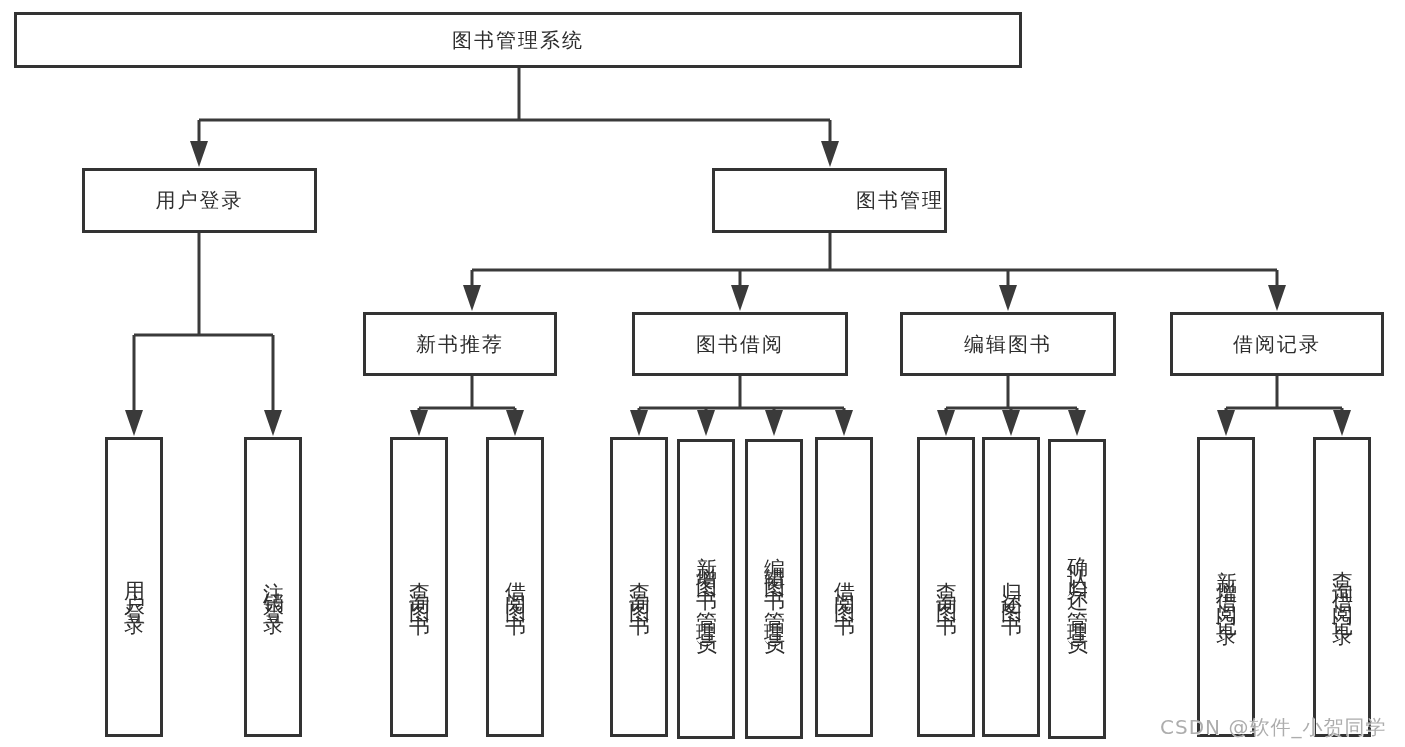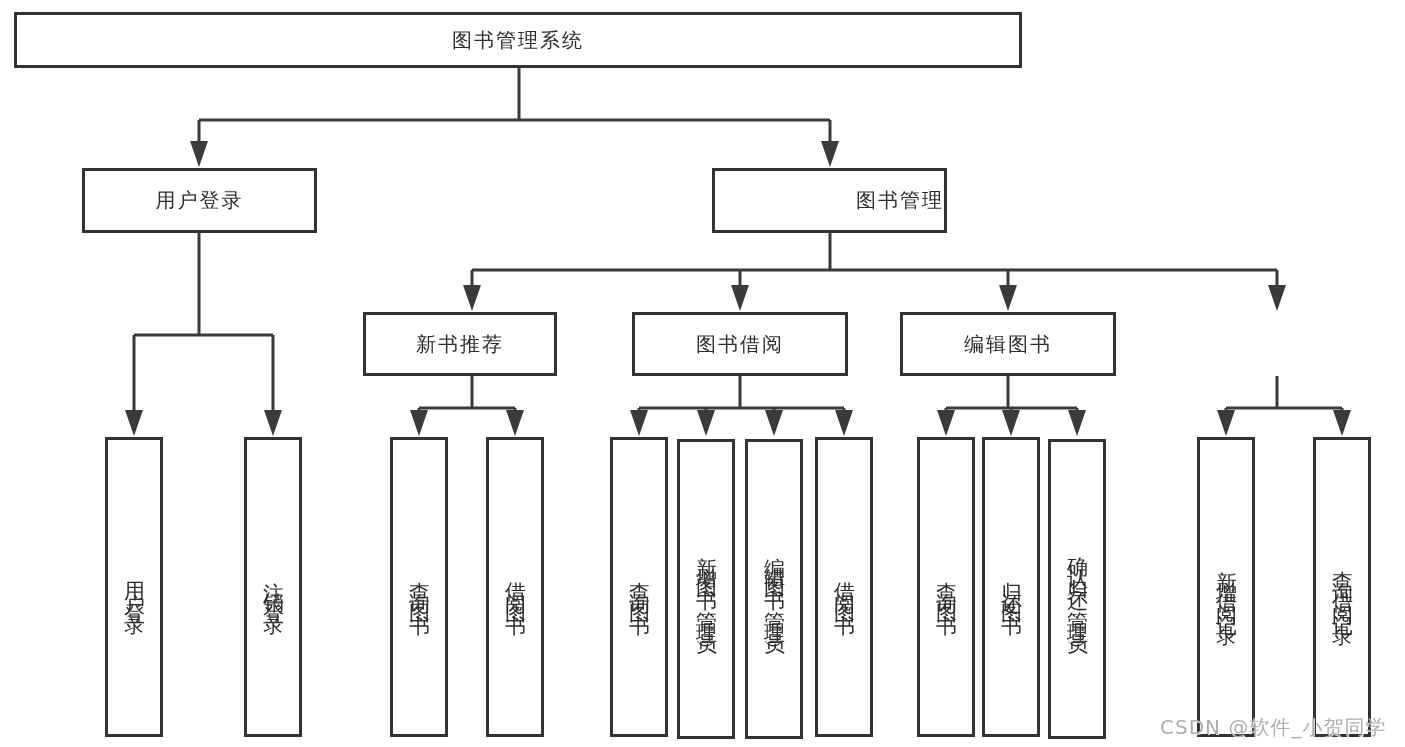--- a/index.html
+++ b/index.html
@@ -118,20 +118,23 @@
 
   <div class="box h-box" style="left:363px; top:312px; width:194px; height:64px;">
     <span>新书推荐</span>
   </div>
   <div class="box h-box" style="left:632px; top:312px; width:216px; height:64px;">
     <span>图书借阅</span>
   </div>
   <div class="box h-box" style="left:900px; top:312px; width:216px; height:64px;">
     <span>编辑图书</span>
   </div>
+  <div class="box h-box" style="left:1170px; top:312px; width:214px; height:64px;">
+    <span>借阅记录</span>
+  </div>
 
   <div class="box leaf" style="left:105px; top:437px; width:58px; height:300px;">
     <span>用户登录</span>
   </div>
   <div class="box leaf" style="left:244px; top:437px; width:58px; height:300px;">
     <span>注销登录</span>
   </div>
 
   <div class="box leaf" style="left:390px; top:437px; width:58px; height:300px;">
     <span>查询图书</span>

